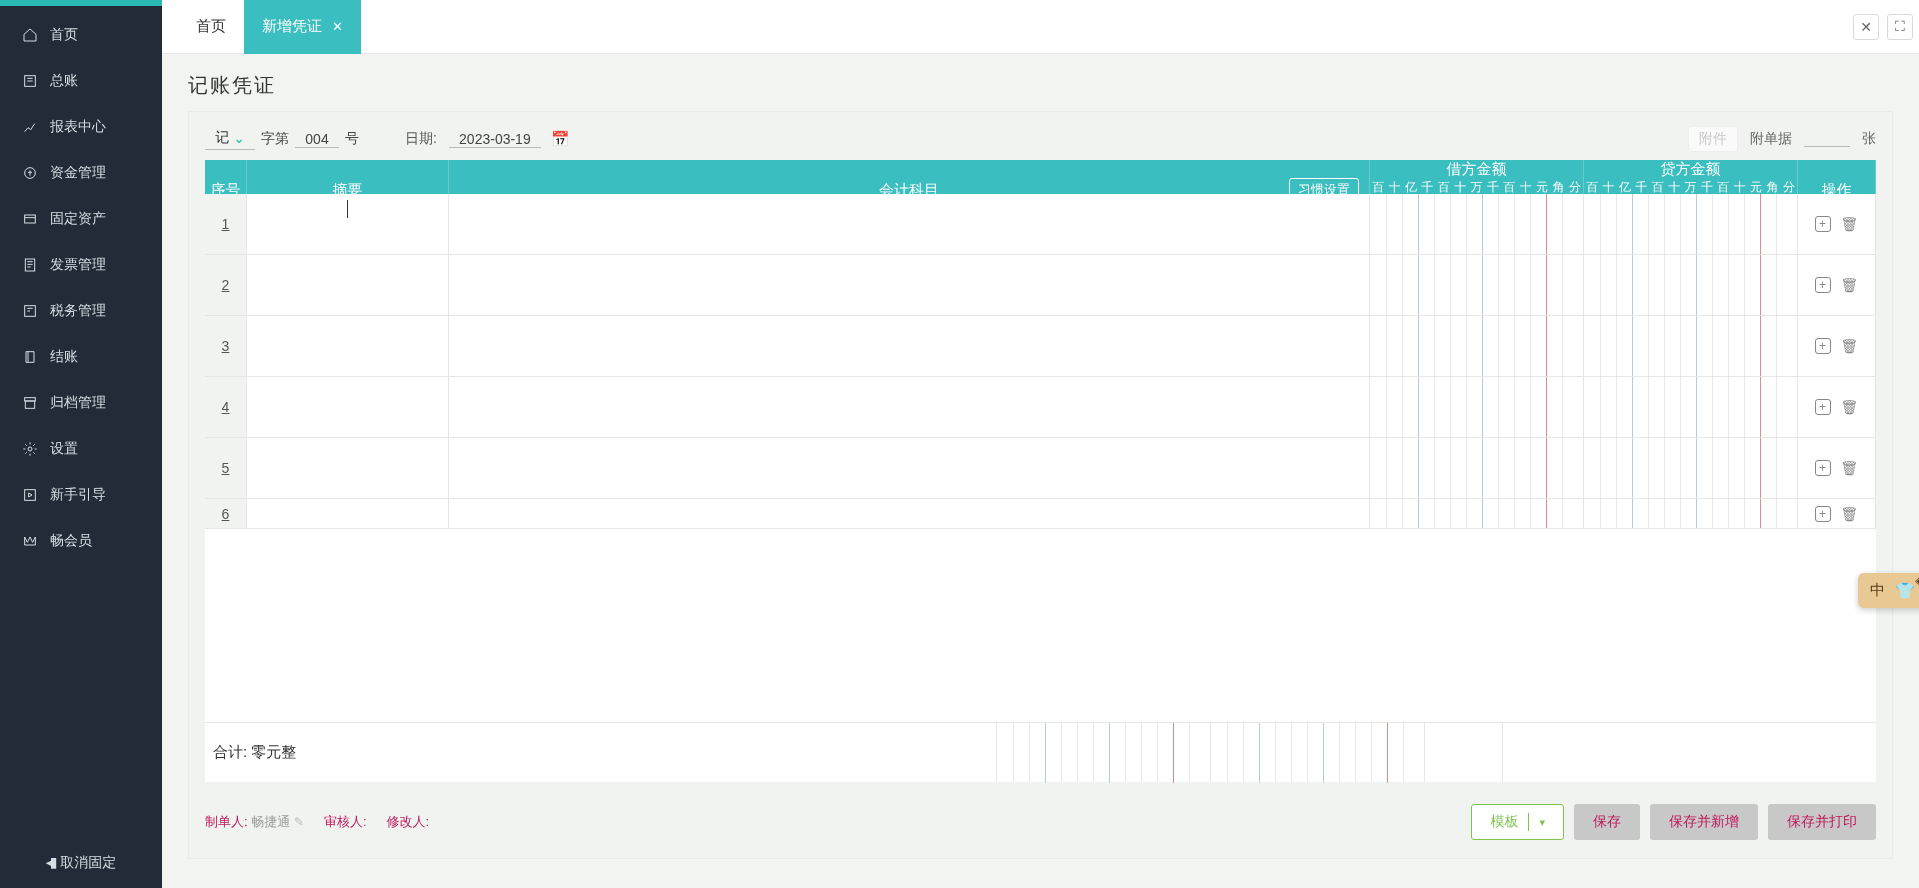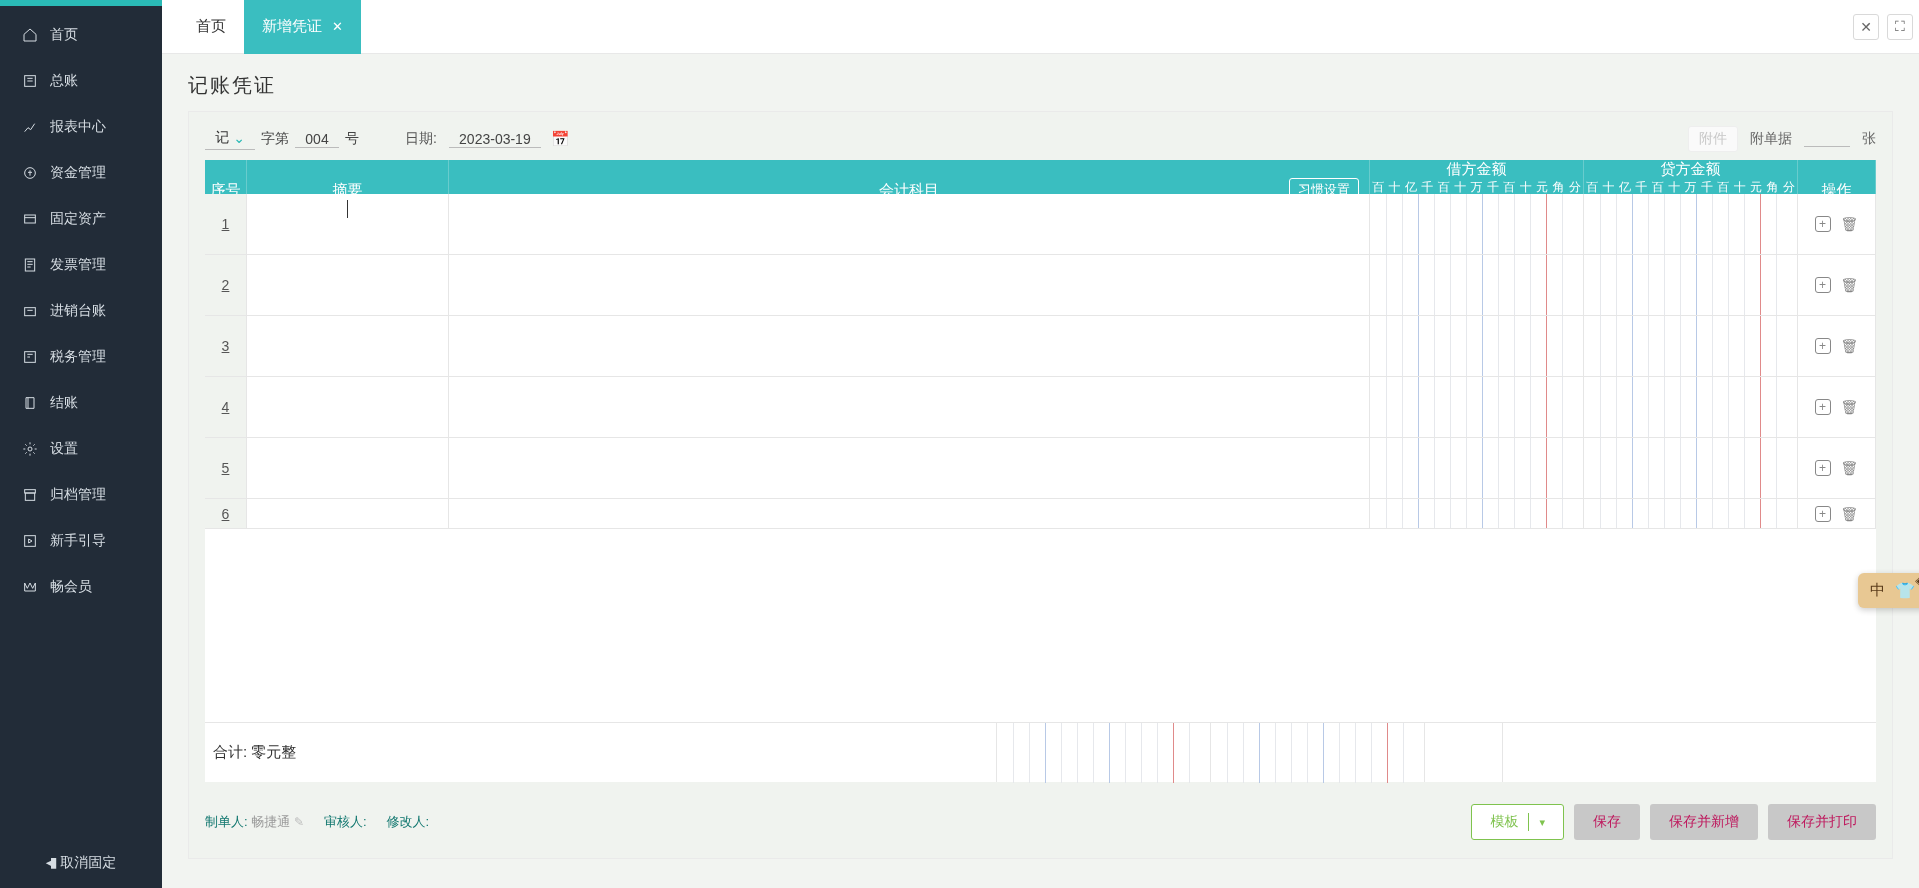--- a/index.html
+++ b/index.html
@@ -72,21 +72,21 @@
   .amt-grid { position:relative; width:214px; height:100%; }
   .amt-grid .line { position:absolute; top:0; bottom:0; width:1px; background:#e6e8ec; }
   .amt-grid .line.blue { background:#b8c9e6; }
   .amt-grid .line.red { background:#e08a8a; }
   .bcell.c-op { gap:10px; color:#888; }
   .op-icon { width:16px; height:16px; border:1.4px solid #888; border-radius:3px; display:flex; align-items:center; justify-content:center; cursor:pointer; font-size:12px; line-height:1; }
   .trash { cursor:pointer; }
   .total-row { display:flex; height:60px; background:#fff; border-top:1px solid #e6e6e6; }
   .total-row .tcell { border-right:1px solid #e6e6e6; display:flex; align-items:center; font-size:15px; color:#333; padding-left:8px; }
   .footer { display:flex; align-items:center; margin-top:22px; font-size:13px; color:#a8a8a8; gap:20px; }
-  .footer-label { color:#0f766e; }
+  .footer-label { color:#be185d; }
   .footer-val { color:#9a9a9a; }
   .edit-glyph { color:#bbb; font-size:12px; cursor:pointer; }
   .footer-right { margin-left:auto; display:flex; gap:10px; }
   .fbtn { padding:8px 18px; border-radius:3px; font-size:14px; cursor:pointer; border:1px solid transparent; }
   .fbtn.tpl { border-color:#7fc34e; color:#7fc34e; background:#fff; display:inline-flex; align-items:center; }
   .fbtn.tpl .sep { width:1px; height:18px; background:#7fc34e; margin:0 10px; }
   .fbtn.tpl .dd { font-size:11px; color:#7fc34e; }
   .fbtn.disabled { background:#c8c8c8; color:#be185d; }
   .ime-float { position:absolute; right:-8px; bottom:280px; background:#e8c893; border-radius:6px 0 0 6px; padding:8px 12px; display:flex; align-items:center; gap:10px; box-shadow:0 2px 6px rgba(0,0,0,0.2); z-index:50; }
   .ime-float .ime-text { font-size:15px; color:#5a3b1a; }
@@ -135,52 +135,45 @@
         </div>
       <div class="nav-item">
           <svg viewBox="0 0 24 24">
             <rect x="5" y="3" width="14" height="18"></rect>
             <path d="M8 7h8M8 11h8M8 15h5"></path>
           </svg>
           <span>发票管理</span>
         </div>
       <div class="nav-item">
           <svg viewBox="0 0 24 24">
-            <rect x="4" y="7" width="16" height="12"></rect>
-            <path d="M8 11h8"></path>
-          </svg>
-          <span>进销台账</span>
-        </div>
-      <div class="nav-item">
-          <svg viewBox="0 0 24 24">
             <rect x="4" y="4" width="16" height="16"></rect>
             <path d="M8 8h8M8 12h4"></path>
           </svg>
           <span>税务管理</span>
         </div>
       <div class="nav-item">
           <svg viewBox="0 0 24 24">
             <path d="M6 4h12v16H6z"></path>
             <path d="M9 4v16"></path>
           </svg>
           <span>结账</span>
         </div>
       <div class="nav-item">
           <svg viewBox="0 0 24 24">
+            <rect x="4" y="4" width="16" height="5"></rect>
+            <rect x="5" y="9" width="14" height="11"></rect>
+          </svg>
+          <span>归档管理</span>
+        </div>
+      <div class="nav-item">
+          <svg viewBox="0 0 24 24">
             <circle cx="12" cy="12" r="3"></circle>
             <path d="M12 2v3M12 19v3M2 12h3M19 12h3M5 5l2 2M17 17l2 2M5 19l2-2M17 7l2-2"></path>
           </svg>
           <span>设置</span>
-        </div>
-      <div class="nav-item">
-          <svg viewBox="0 0 24 24">
-            <rect x="4" y="4" width="16" height="5"></rect>
-            <rect x="5" y="9" width="14" height="11"></rect>
-          </svg>
-          <span>归档管理</span>
         </div>
       <div class="nav-item">
           <svg viewBox="0 0 24 24">
             <rect x="4" y="4" width="16" height="16"></rect>
             <path d="M10 9l5 3-5 3z"></path>
           </svg>
           <span>新手引导</span>
         </div>
       <div class="nav-item">
           <svg viewBox="0 0 24 24">

